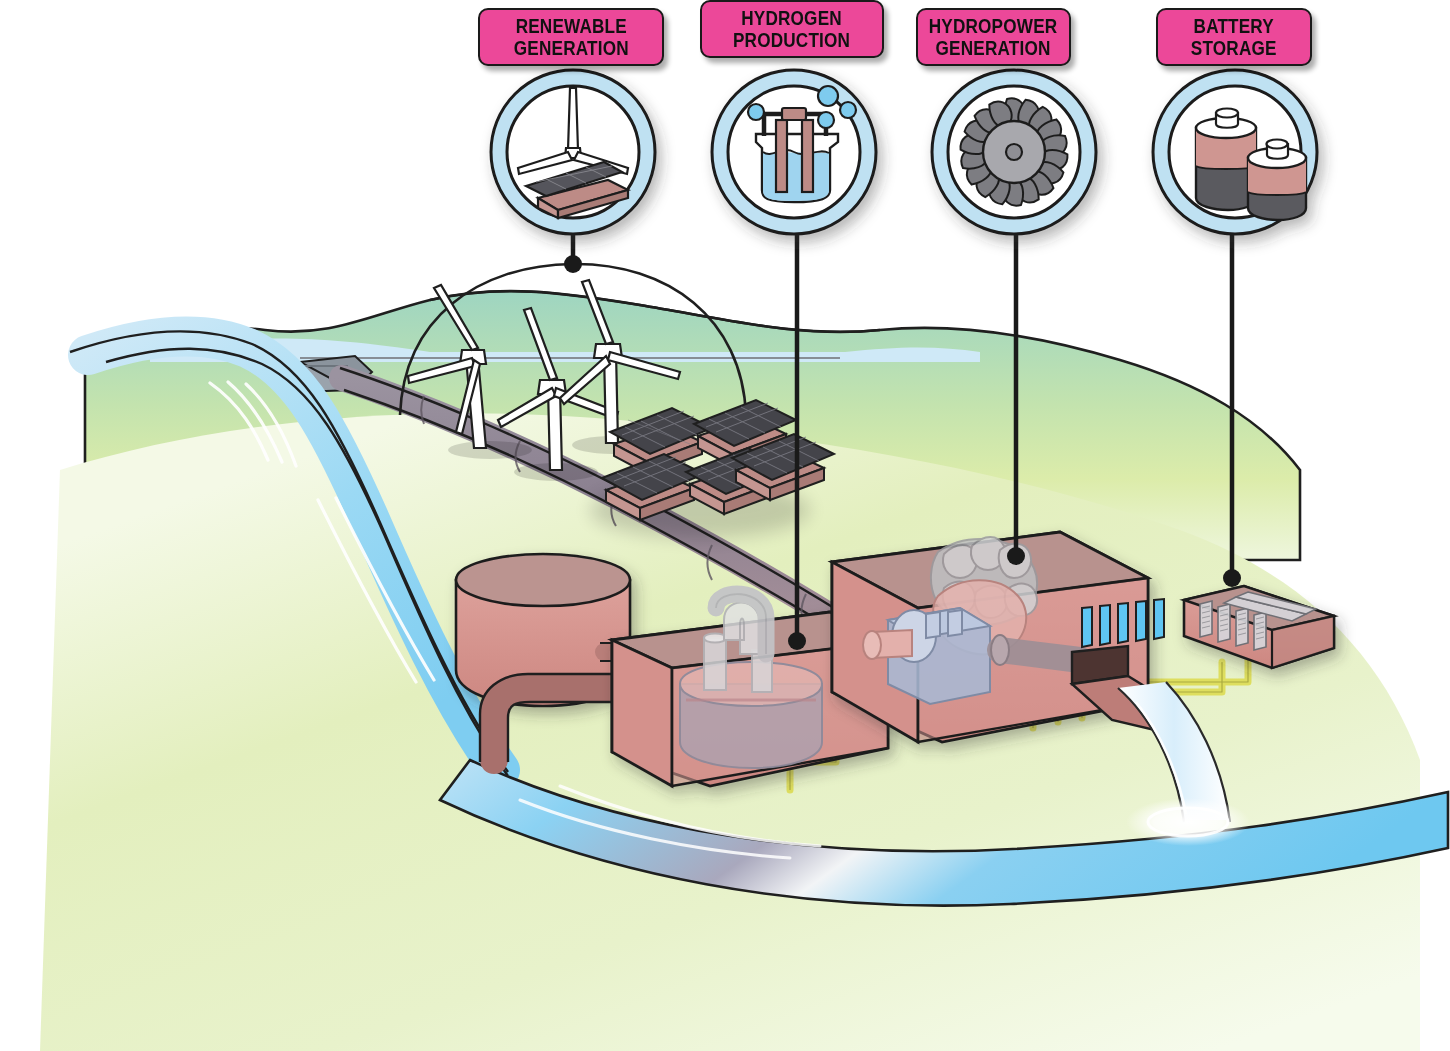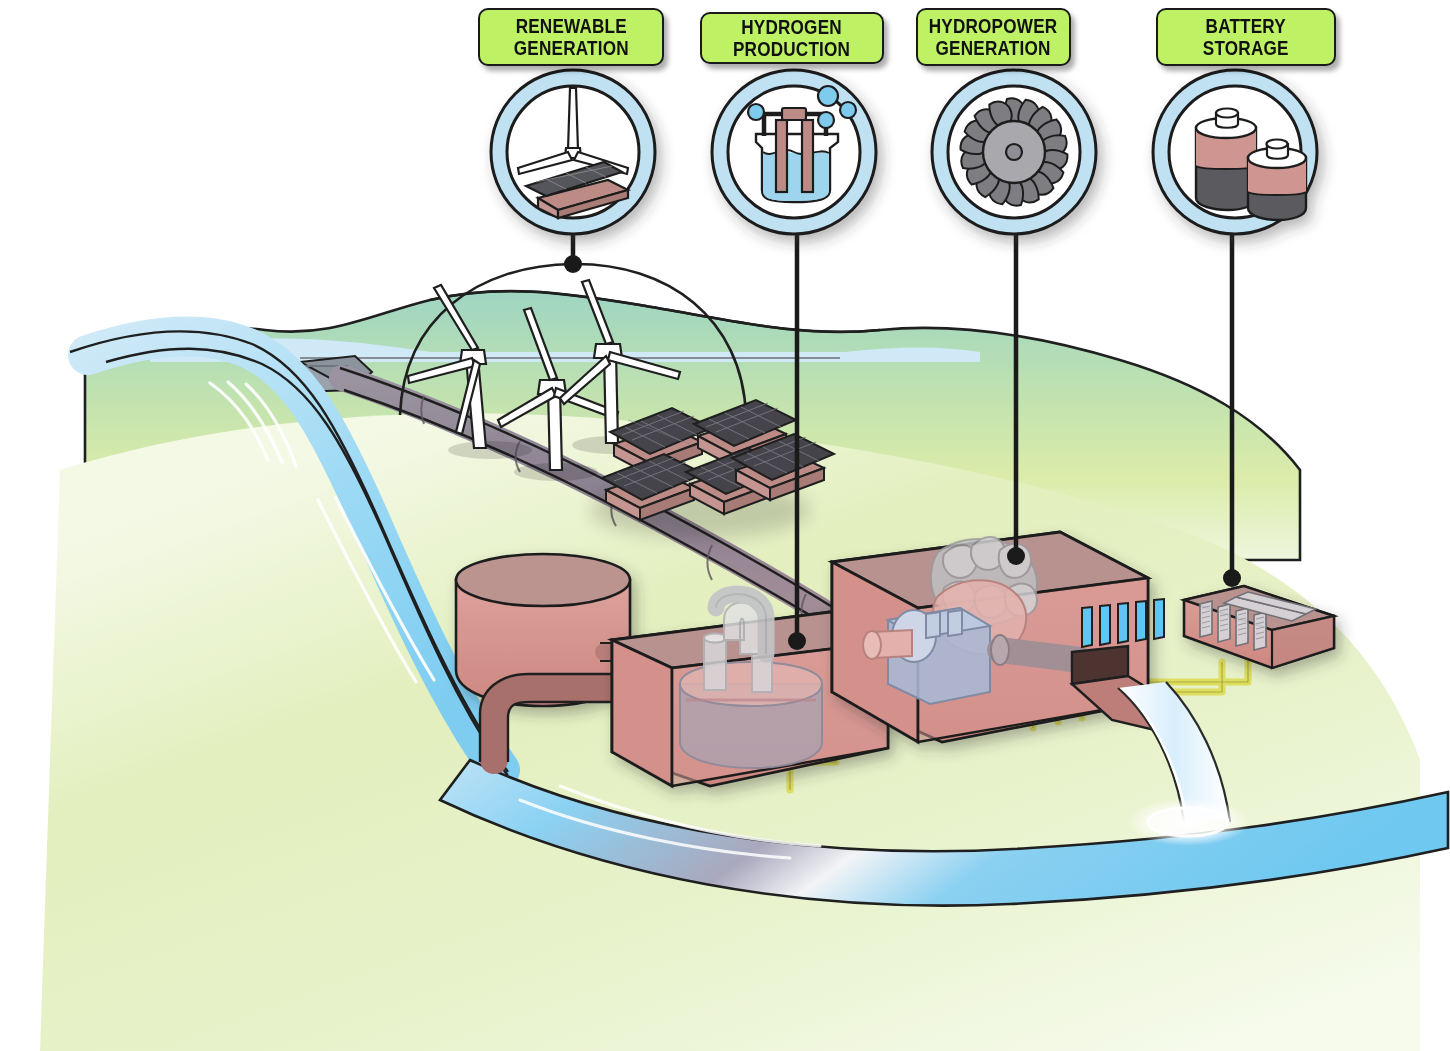--- a/index.html
+++ b/index.html
@@ -7,21 +7,21 @@
   body{
     font-family:"Liberation Sans", sans-serif;
     width:1450px;height:1051px;overflow:hidden;position:relative;
   }
   #stage{position:relative;width:1450px;height:1051px;background:#fff;}
   svg.scene{position:absolute;left:0;top:0;width:1450px;height:1051px;display:block;}
 
   
   .badge{
     position:absolute;
-    background:#bef264;
+    background:#ec4899;
     border:2.5px solid #1a1a1a;
     border-radius:10px;
     box-shadow:4px 5px 5px rgba(0,0,0,0.32);
     display:flex;align-items:center;justify-content:center;
     text-align:center;
     box-sizing:border-box;
   }
   .badge .btext{
     font-family:"Liberation Sans", sans-serif;
     font-weight:bold;
@@ -556,26 +556,26 @@
         <path d="M 1267,144 L 1267,155 C 1267,160 1288,160 1288,155 L 1288,144 Z" fill="#ffffff" stroke="#1f1f1f" stroke-width="2.2"></path>
         <ellipse cx="1277" cy="144" rx="10.5" ry="4.5" fill="#ffffff" stroke="#1f1f1f" stroke-width="2.2"></ellipse>
       </g>
     </g>
   </svg>
 
   <div class="badge" style="left:478px;top:8px;width:186px;height:58px;">
     <span class="btext">RENEWABLE
 GENERATION</span>
   </div>
-  <div class="badge" style="left:700px;top:12px;width:184px;height:52px;">
+  <div class="badge" style="left:700px;top:0;width:184px;height:58px;">
     <span class="btext">HYDROGEN
 PRODUCTION</span>
   </div>
   <div class="badge" style="left:916px;top:8px;width:155px;height:58px;">
     <span class="btext">HYDROPOWER
 GENERATION</span>
   </div>
-  <div class="badge" style="left:1156px;top:8px;width:180px;height:58px;text-align:center;">
+  <div class="badge" style="left:1156px;top:8px;width:156px;height:58px;text-align:center;">
     <span class="btext">BATTERY
 STORAGE</span>
   </div>
 
 </div>
 
 </body></html>

